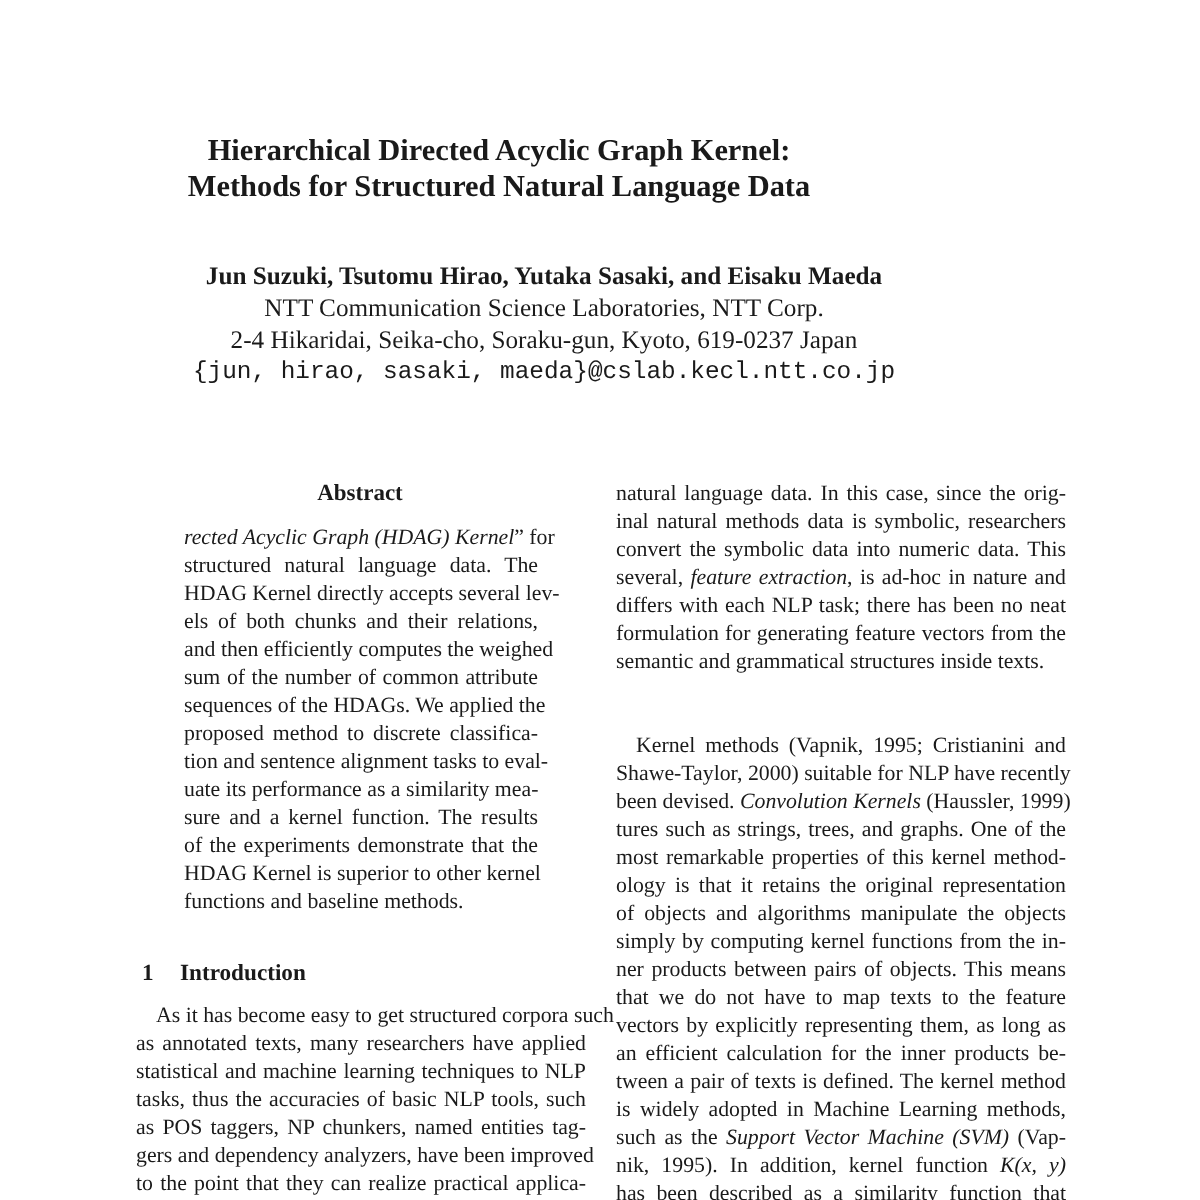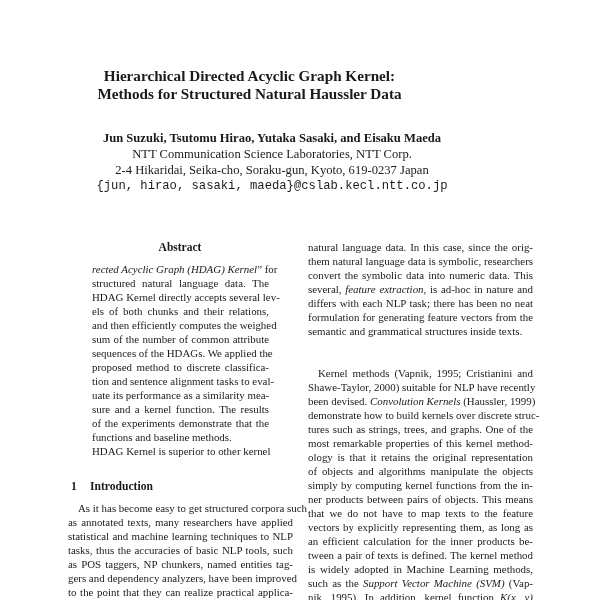--- a/index.html
+++ b/index.html
@@ -56,21 +56,21 @@
     .right-col p + p { margin-top: 4px; text-indent: 10px; }
     .line { display: block; text-align-last: justify; white-space: nowrap; }
     .line.last { text-align-last: left; }
     em { font-style: italic; }
   </style>
 </head>
 <body>
 
 <div class="title">
   <div>Hierarchical Directed Acyclic Graph Kernel:</div>
-  <div>Methods for Structured Natural Haussler Data</div>
+  <div>Methods for Structured Natural Language Data</div>
 </div>
 
 <div class="authors">
   <div class="names">Jun Suzuki, Tsutomu Hirao, Yutaka Sasaki, and Eisaku Maeda</div>
   <div>NTT Communication Science Laboratories, NTT Corp.</div>
   <div>2-4 Hikaridai, Seika-cho, Soraku-gun, Kyoto, 619-0237 Japan</div>
   <div class="email">{jun, hirao, sasaki, maeda}@cslab.kecl.ntt.co.jp</div>
 </div>
 
 <div class="abstract-heading">Abstract</div>
@@ -81,54 +81,53 @@
     <span class="line"><span>HDAG Kernel directly accepts several lev-</span></span>
     <span class="line"><span>els of both chunks and their relations,</span></span>
     <span class="line"><span>and then efficiently computes the weighed</span></span>
     <span class="line"><span>sum of the number of common attribute</span></span>
     <span class="line"><span>sequences of the HDAGs. We applied the</span></span>
     <span class="line"><span>proposed method to discrete classifica-</span></span>
     <span class="line"><span>tion and sentence alignment tasks to eval-</span></span>
     <span class="line"><span>uate its performance as a similarity mea-</span></span>
     <span class="line"><span>sure and a kernel function.  The results</span></span>
     <span class="line"><span>of the experiments demonstrate that the</span></span>
+    <span class="line"><span>HDAG Kernel is superior to other kernel</span></span>
     <span class="line last"><span>functions and baseline methods.</span></span>
-    <span class="line"><span>HDAG Kernel is superior to other kernel</span></span>
   </div>
 
 <div class="section-heading">
   <span class="num">1</span><span>Introduction</span>
 </div>
 
 <div class="intro" id="intro-body">
     <span class="line" style="padding-left: 10px;">As it has become easy to get structured corpora such</span>
     <span class="line">as annotated texts, many researchers have applied</span>
     <span class="line">statistical and machine learning techniques to NLP</span>
     <span class="line">tasks, thus the accuracies of basic NLP tools, such</span>
     <span class="line">as POS taggers, NP chunkers, named entities tag-</span>
     <span class="line">gers and dependency analyzers, have been improved</span>
     <span class="line">to the point that they can realize practical applica-</span>
     <span class="line last">tions in NLP.</span>
   </div>
 
 <div class="right-col">
   <p id="rc-p1">
       <span class="line"><span>natural language data.  In this case, since the orig-</span></span>
-      <span class="line"><span>them natural language data is symbolic, researchers</span></span>
+      <span class="line"><span>inal natural methods data is symbolic, researchers</span></span>
       <span class="line"><span>convert the symbolic data into numeric data.  This</span></span>
       <span class="line"><span>several, </span><em>feature extraction</em><span>, is ad-hoc in nature and</span></span>
       <span class="line"><span>differs with each NLP task; there has been no neat</span></span>
       <span class="line"><span>formulation for generating feature vectors from the</span></span>
       <span class="line last"><span>semantic and grammatical structures inside texts.</span></span>
     </p>
   <p id="rc-p2" style="text-indent:0">
       <span class="line" style="padding-left: 10px; margin-top: 28px;"><span>Kernel methods (Vapnik, 1995; Cristianini and</span></span>
       <span class="line"><span>Shawe-Taylor, 2000) suitable for NLP have recently</span></span>
       <span class="line"><span>been devised. </span><em>Convolution Kernels</em><span> (Haussler, 1999)</span></span>
-      <span class="line"><span>demonstrate how to build kernels over discrete struc-</span></span>
       <span class="line"><span>tures such as strings, trees, and graphs.  One of the</span></span>
       <span class="line"><span>most remarkable properties of this kernel method-</span></span>
       <span class="line"><span>ology is that it retains the original representation</span></span>
       <span class="line"><span>of objects and algorithms manipulate the objects</span></span>
       <span class="line"><span>simply by computing kernel functions from the in-</span></span>
       <span class="line"><span>ner products between pairs of objects.  This means</span></span>
       <span class="line"><span>that we do not have to map texts to the feature</span></span>
       <span class="line"><span>vectors by explicitly representing them, as long as</span></span>
       <span class="line"><span>an efficient calculation for the inner products be-</span></span>
       <span class="line"><span>tween a pair of texts is defined. The kernel method</span></span>

